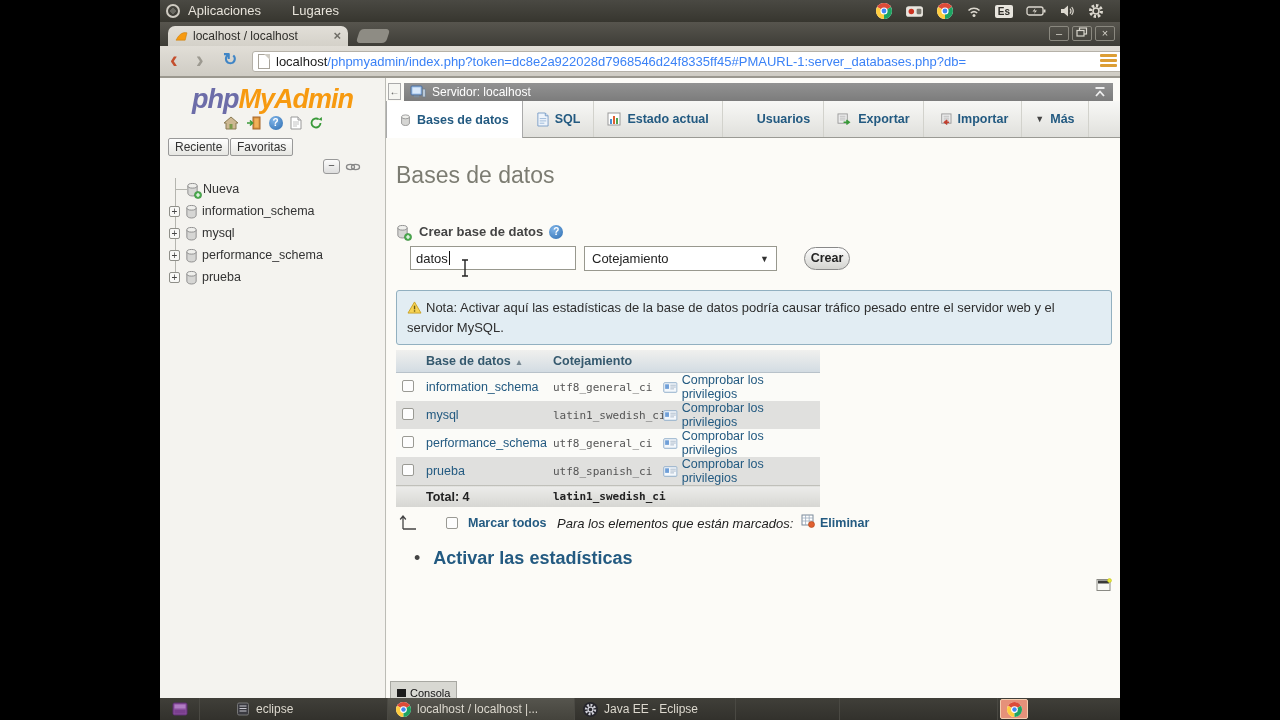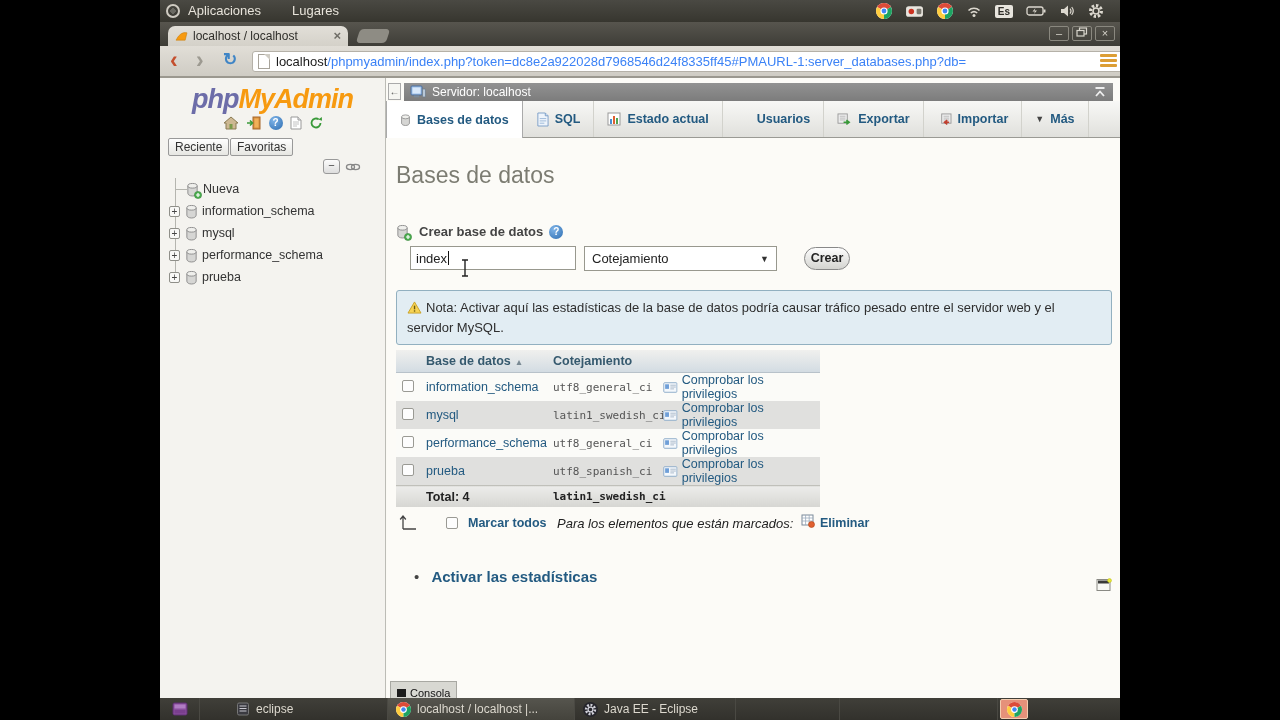--- a/index.html
+++ b/index.html
@@ -84,21 +84,21 @@
   .actin{display:flex;align-items:center;gap:4px;height:28px;}
   .dbt tfoot td{height:21px;background:linear-gradient(#ececea,#d6d6d2);border-top:1px solid #c0c0ba;}
   .tot{font-weight:bold;color:#222;}
   .totcoll{font-family:"DejaVu Sans Mono",monospace;font-size:11px;font-weight:bold;color:#222;}
   .sortarr{color:#7a8a94;font-size:9px;margin-left:6px;}
   .cb{width:12px;height:12px;background:#fdfdfd;border:1px solid #9a9a94;border-radius:2px;display:inline-block;box-sizing:border-box;}
 
   .ctlrow{position:absolute;left:0;top:434px;height:24px;width:733px;font-size:12.5px;color:#333;}
   .ctlrow a{color:#235a81;text-decoration:none;font-weight:bold;}
   .withsel{font-style:italic;font-size:13px;color:#222;}
-  .statsrow{position:absolute;left:27px;top:490px;font-size:15px;color:#444;}
+  .statsrow{position:absolute;left:27px;top:470px;font-size:18px;color:#444;}
   .statsrow a{color:#235a81;font-weight:bold;text-decoration:none;margin-left:8px;}
   .winicon{position:absolute;left:709px;top:500px;}
   .consola{position:absolute;left:3px;top:603px;height:23px;background:#d8d8d2;border:1px solid #a8a8a2;border-bottom:none;display:flex;align-items:center;gap:4px;padding:0 6px;font-size:11px;color:#111;box-sizing:border-box;}
   .consq{width:9px;height:8px;background:#1c1c1c;display:inline-block;}
 
   
   .taskbar{position:absolute;bottom:0;left:0;right:0;height:22px;background:linear-gradient(#403f39,#32312c);display:flex;align-items:stretch;color:#dcd8ce;font-size:12px;z-index:30;}
   .tbcell{border-right:1px solid #4a4943;display:flex;align-items:center;gap:6px;padding:0 8px;box-sizing:border-box;white-space:nowrap;overflow:hidden;}
   .tbcell.activewin{background:linear-gradient(#56554e,#44433c);}
   .tbnotif{width:26px;margin:1px 2px;background:#e5917a;border:1px solid #f3cdb0;border-radius:2px;display:flex;align-items:center;justify-content:center;}
@@ -448,21 +448,21 @@
             </svg>
           <svg class="plusbadge" width="8" height="8">
               <use href="#sym-plus-badge"></use>
             </svg>
         </span>
         <span>Crear base de datos</span>
         <span class="helpb">?</span>
       </div>
 
       <div class="pinput">
-        <span>index</span>
+        <span>datos</span>
           <span class="caret"></span>
       </div>
       <svg class="ibeam" width="10" height="18">
           <use href="#sym-ibeam"></use>
         </svg>
 
       <div class="pselect">
         <span>Cotejamiento</span>
         <span class="selarrow">▼</span>
       </div>

